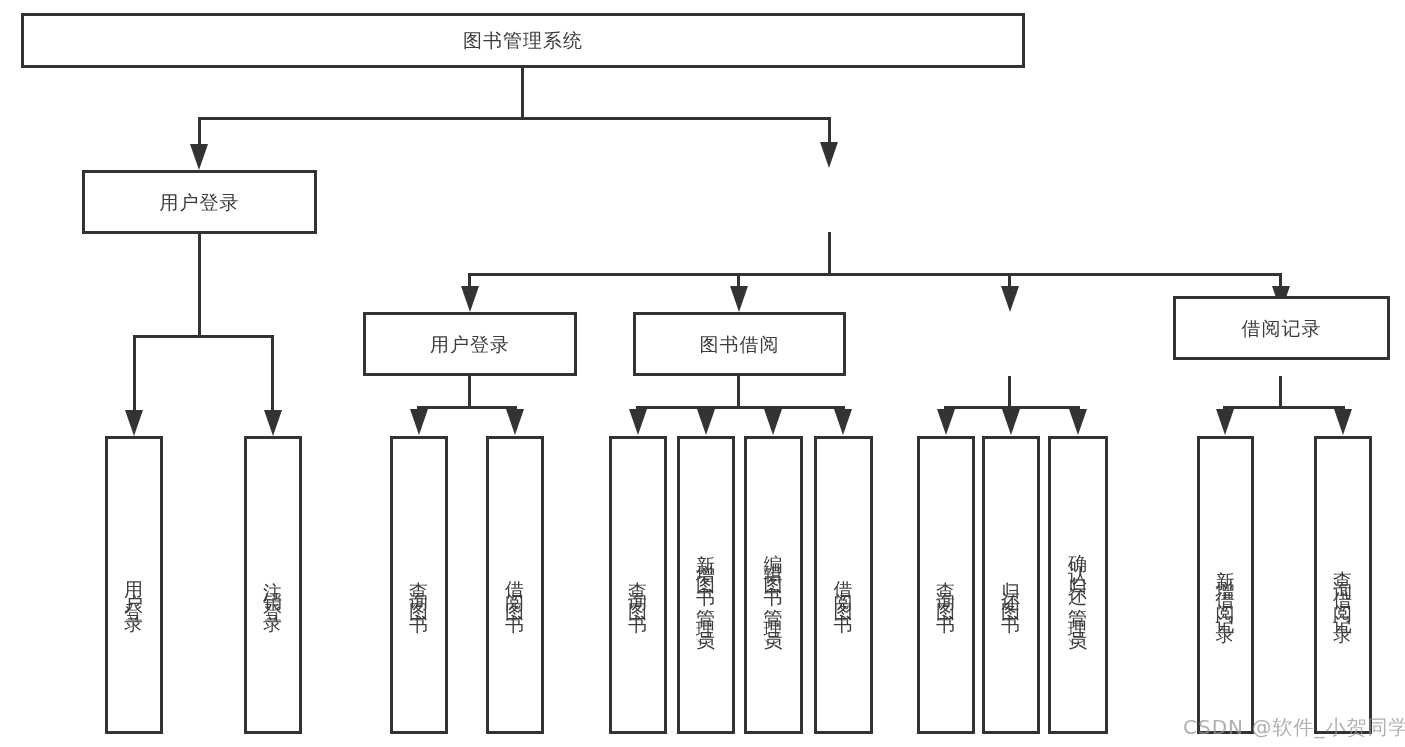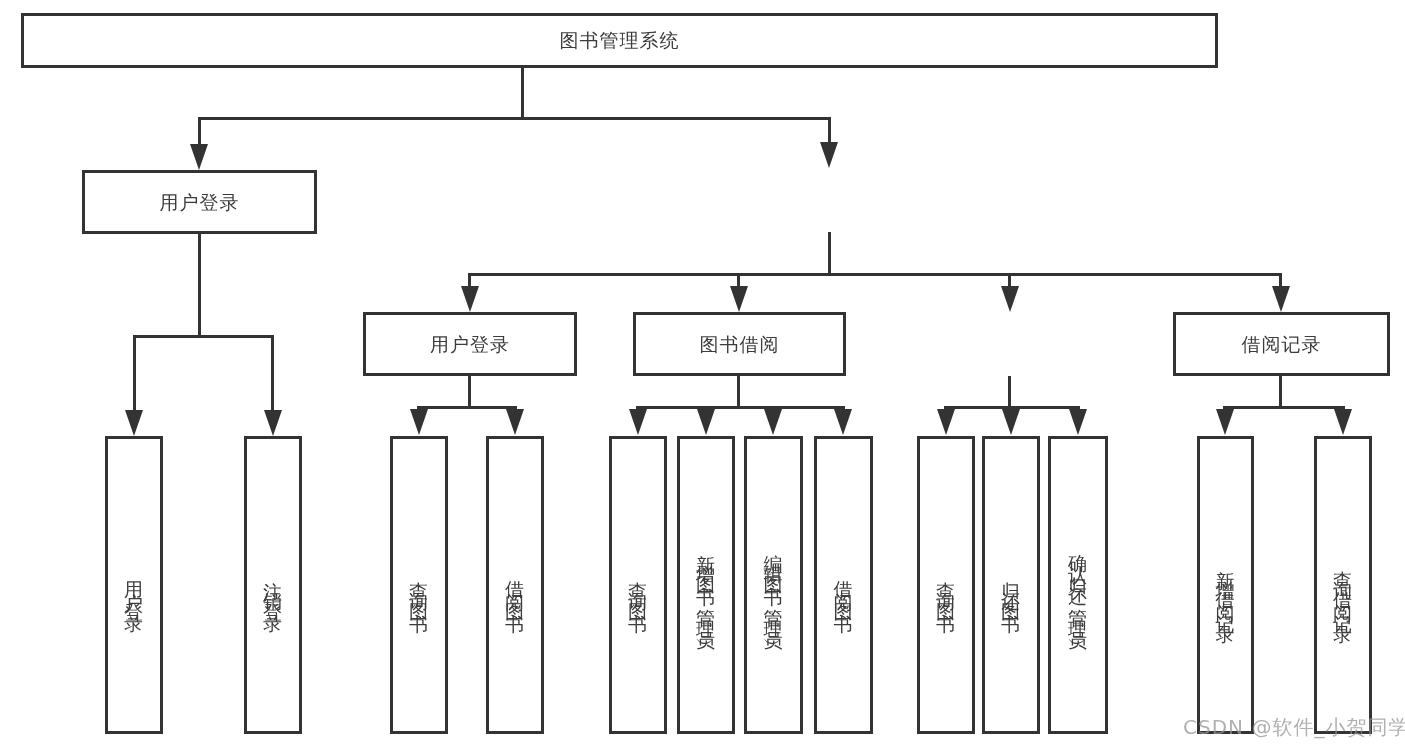--- a/index.html
+++ b/index.html
@@ -48,21 +48,21 @@
     letter-spacing:1px;
     white-space:nowrap;
     z-index:5;
   }
 </style>
 </head>
 <body>
 
 <div id="canvas">
 
-  <div class="box" style="left:21px;top:13px;width:1197px;height:55px;">
+  <div class="box" style="left:21px;top:13px;width:1004px;height:55px;">
     <span>图书管理系统</span>
   </div>
 
   <div class="vline" style="left:521px;top:68px;height:52px;"></div>
   <div class="hline" style="left:198px;top:117px;width:632px;"></div>
   <div class="vline" style="left:198px;top:117px;height:32px;"></div>
   <div class="arrow" style="left:190px;top:144px;"></div>
   <div class="vline" style="left:828px;top:117px;height:32px;"></div>
   <div class="arrow" style="left:820px;top:142px;"></div>
 
@@ -87,21 +87,21 @@
   <div class="arrow" style="left:1001px;top:286px;"></div>
   <div class="vline" style="left:1279px;top:273px;height:17px;"></div>
   <div class="arrow" style="left:1272px;top:286px;"></div>
 
   <div class="box" style="left:363px;top:312px;width:214px;height:64px;">
     <span>用户登录</span>
   </div>
   <div class="box" style="left:633px;top:312px;width:213px;height:64px;justify-content:center;">
     <span>图书借阅</span>
   </div>
-  <div class="box" style="left:1173px;top:312px;width:217px;height:64px;">
+  <div class="box" style="left:1173px;top:296px;width:217px;height:64px;">
     <span>借阅记录</span>
   </div>
 
   <div class="vline" style="left:468px;top:376px;height:33px;"></div>
   <div class="hline" style="left:417px;top:406px;width:100px;"></div>
   <div class="arrow" style="left:410px;top:409px;"></div>
   <div class="arrow" style="left:506px;top:409px;"></div>
 
   <div class="vline" style="left:737px;top:376px;height:33px;"></div>
   <div class="hline" style="left:636px;top:406px;width:209px;"></div>

